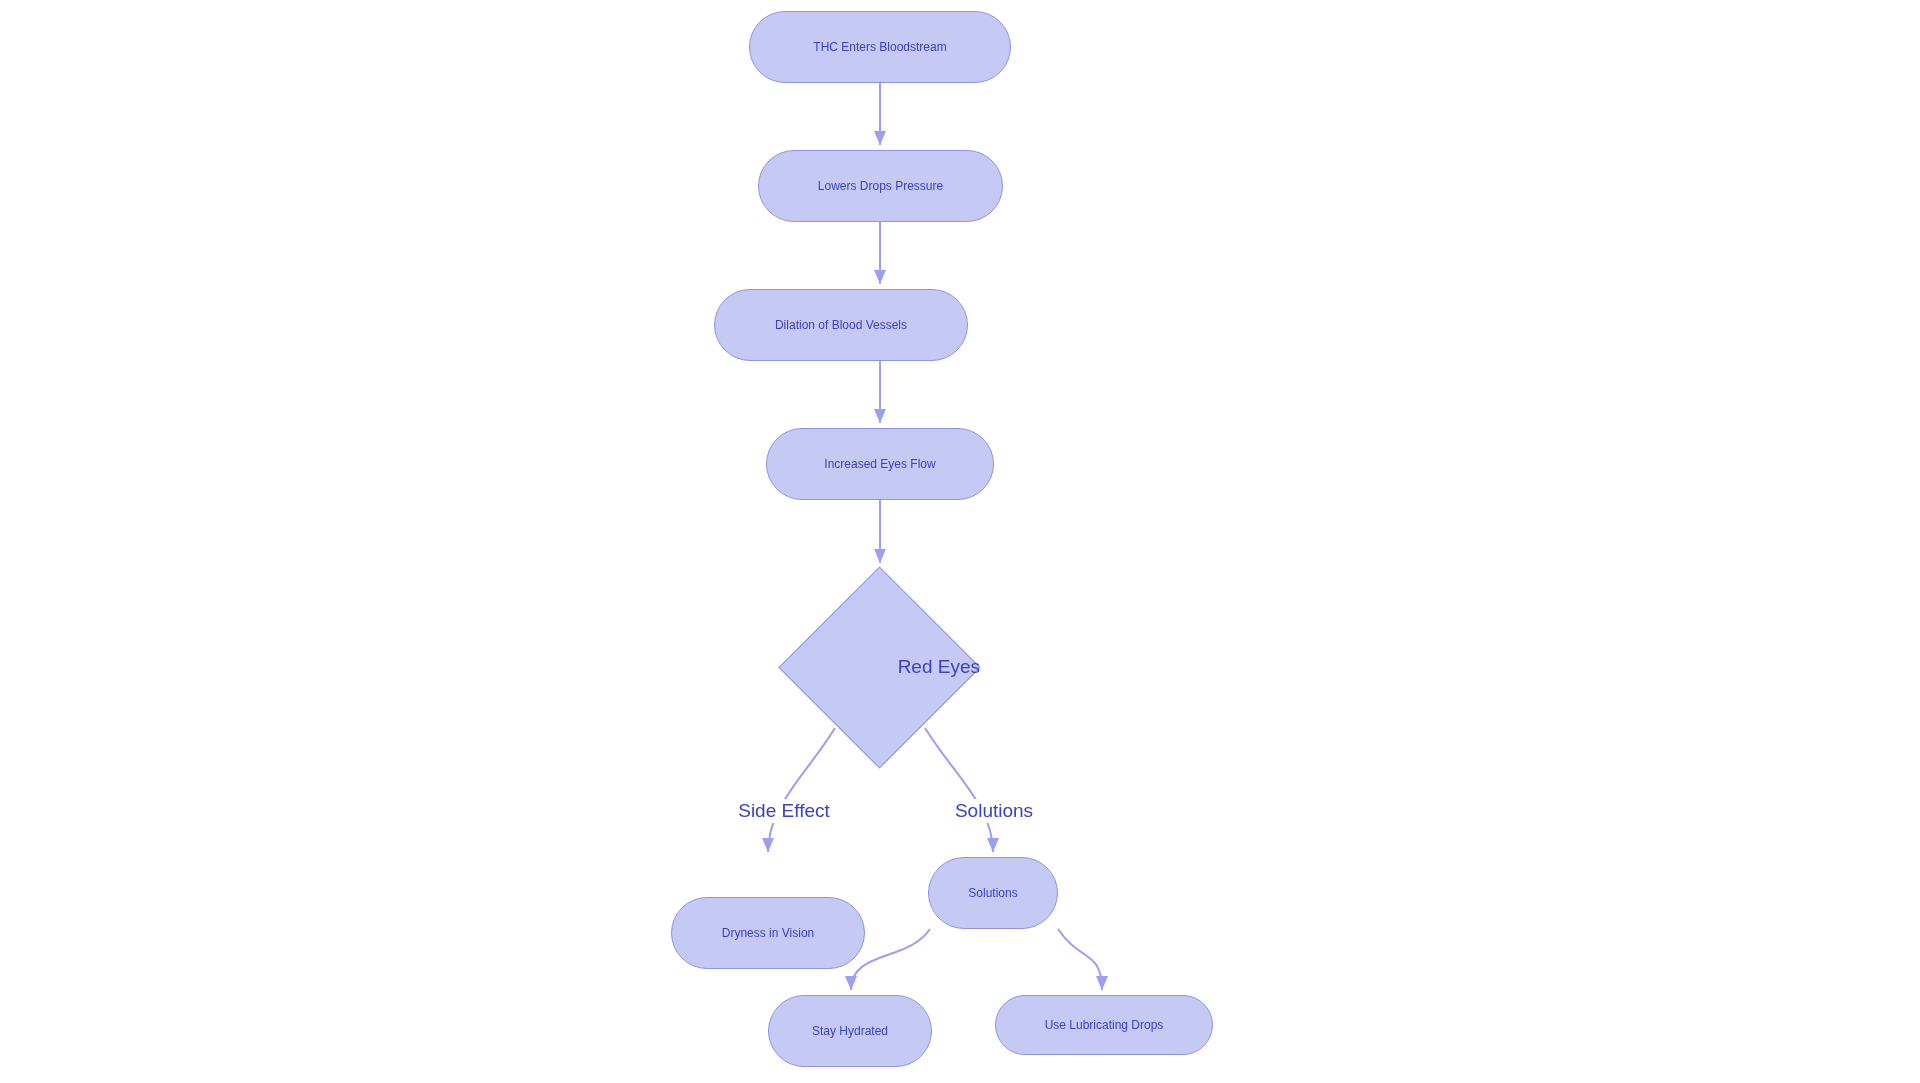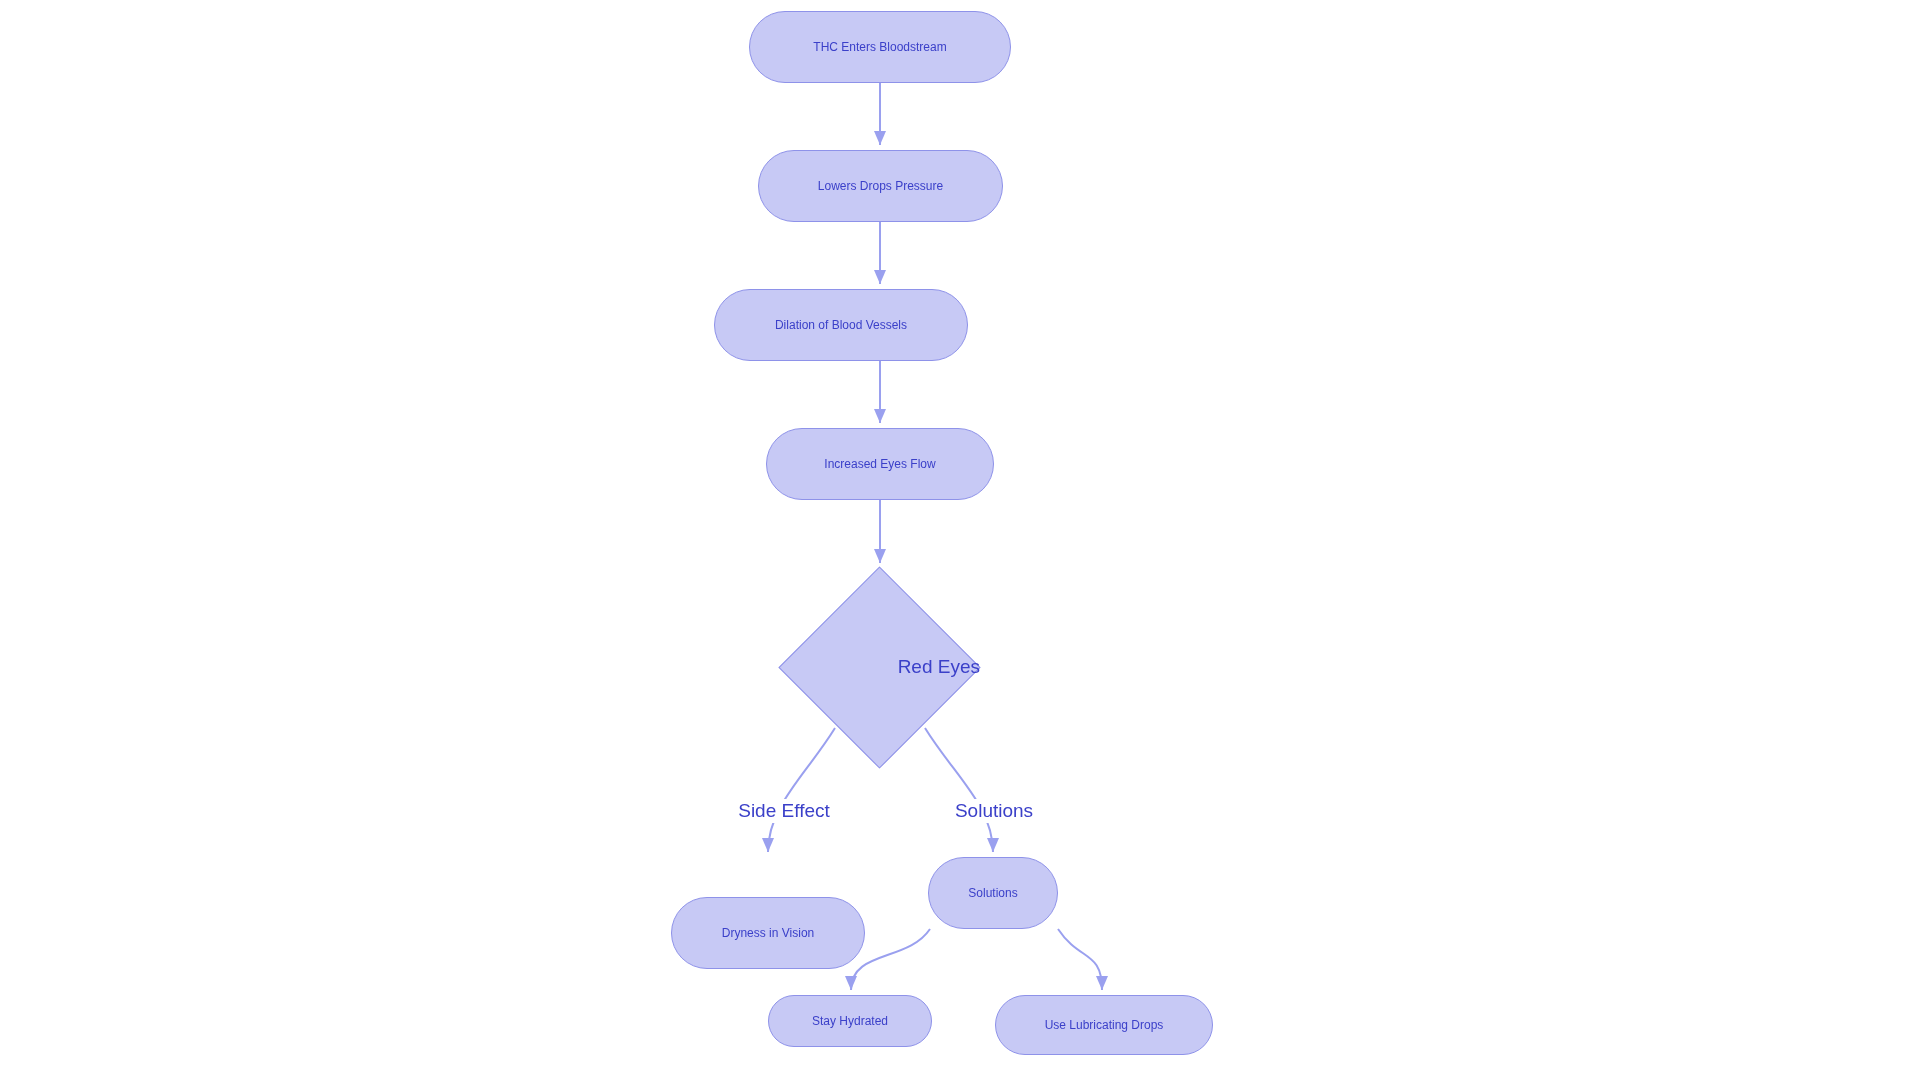--- a/index.html
+++ b/index.html
@@ -96,17 +96,17 @@
   <div class="diamond-label">Red Eyes</div>
 
   <div class="edge-label" style="left:768px; top:811px;margin-left:16px;">Side Effect</div>
 
   <div class="edge-label" style="left:994px; top:811px;">Solutions</div>
 
   <div class="node" style="left:671px; top:871px; width:194px; height:72px;margin-top:26px;">Dryness in Vision</div>
 
   <div class="node" style="left:928px; top:857px; width:130px; height:72px;">Solutions</div>
 
-  <div class="node" style="left:768px; top:995px; width:164px; height:52px;">Stay Hydrated</div>
+  <div class="node" style="left:768px; top:995px; width:164px; height:72px;">Stay Hydrated</div>
 
   <div class="node" style="left:995px; top:995px; width:218px; height:60px;">Use Lubricating Drops</div>
 
 </div>
 
 </body></html>

